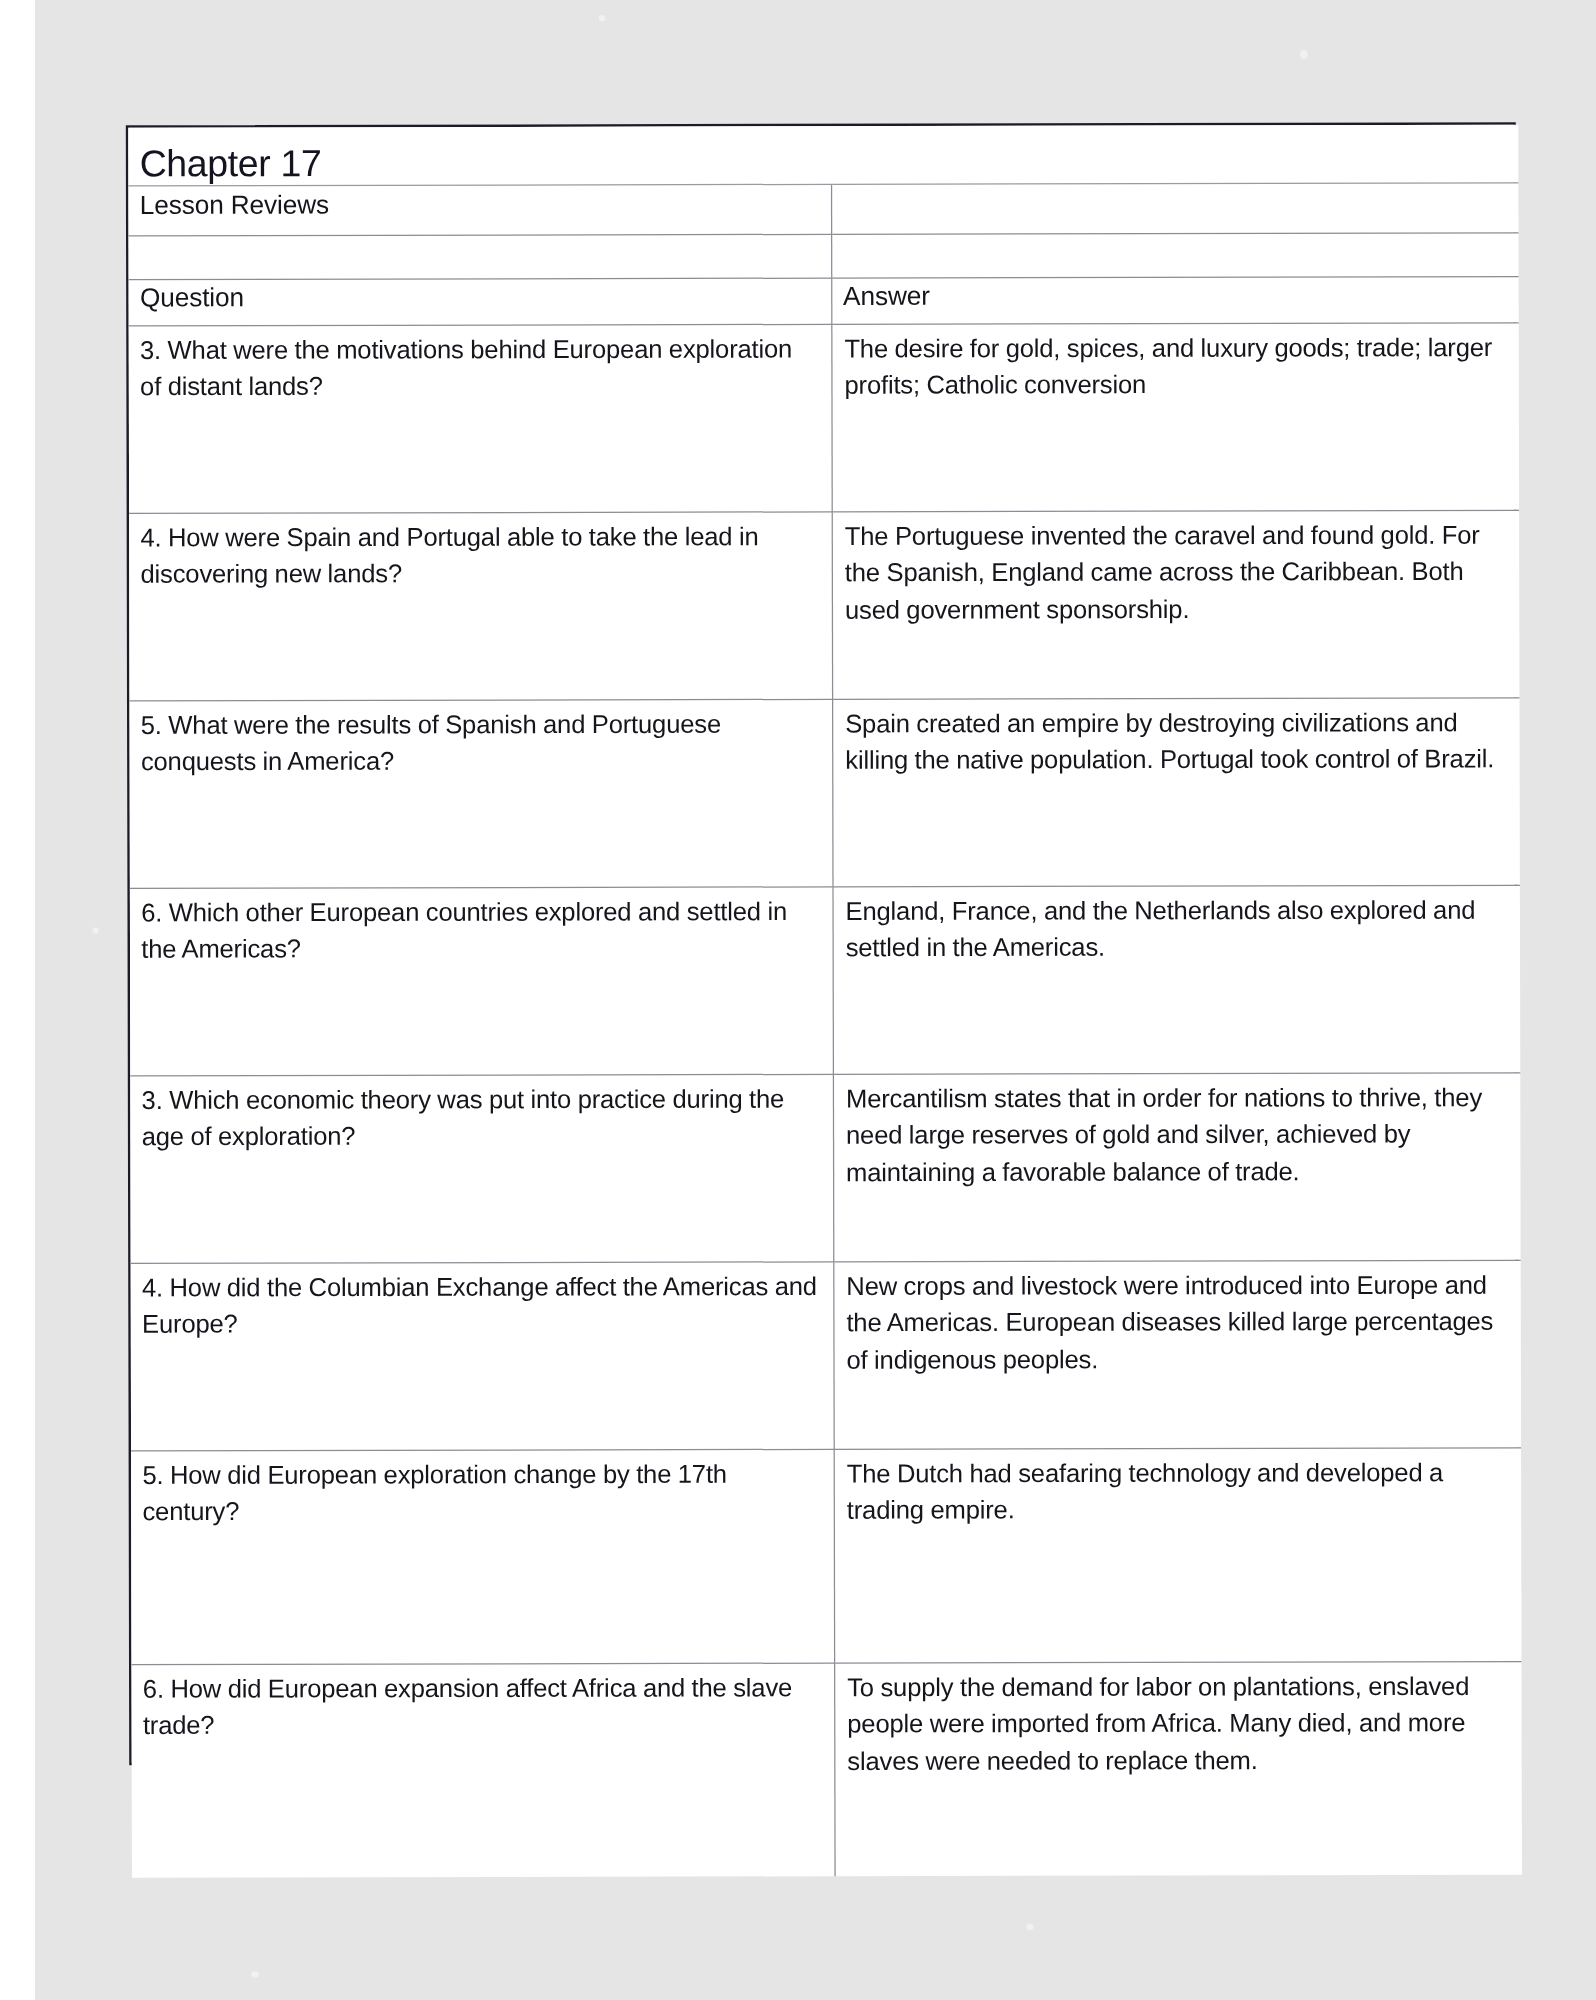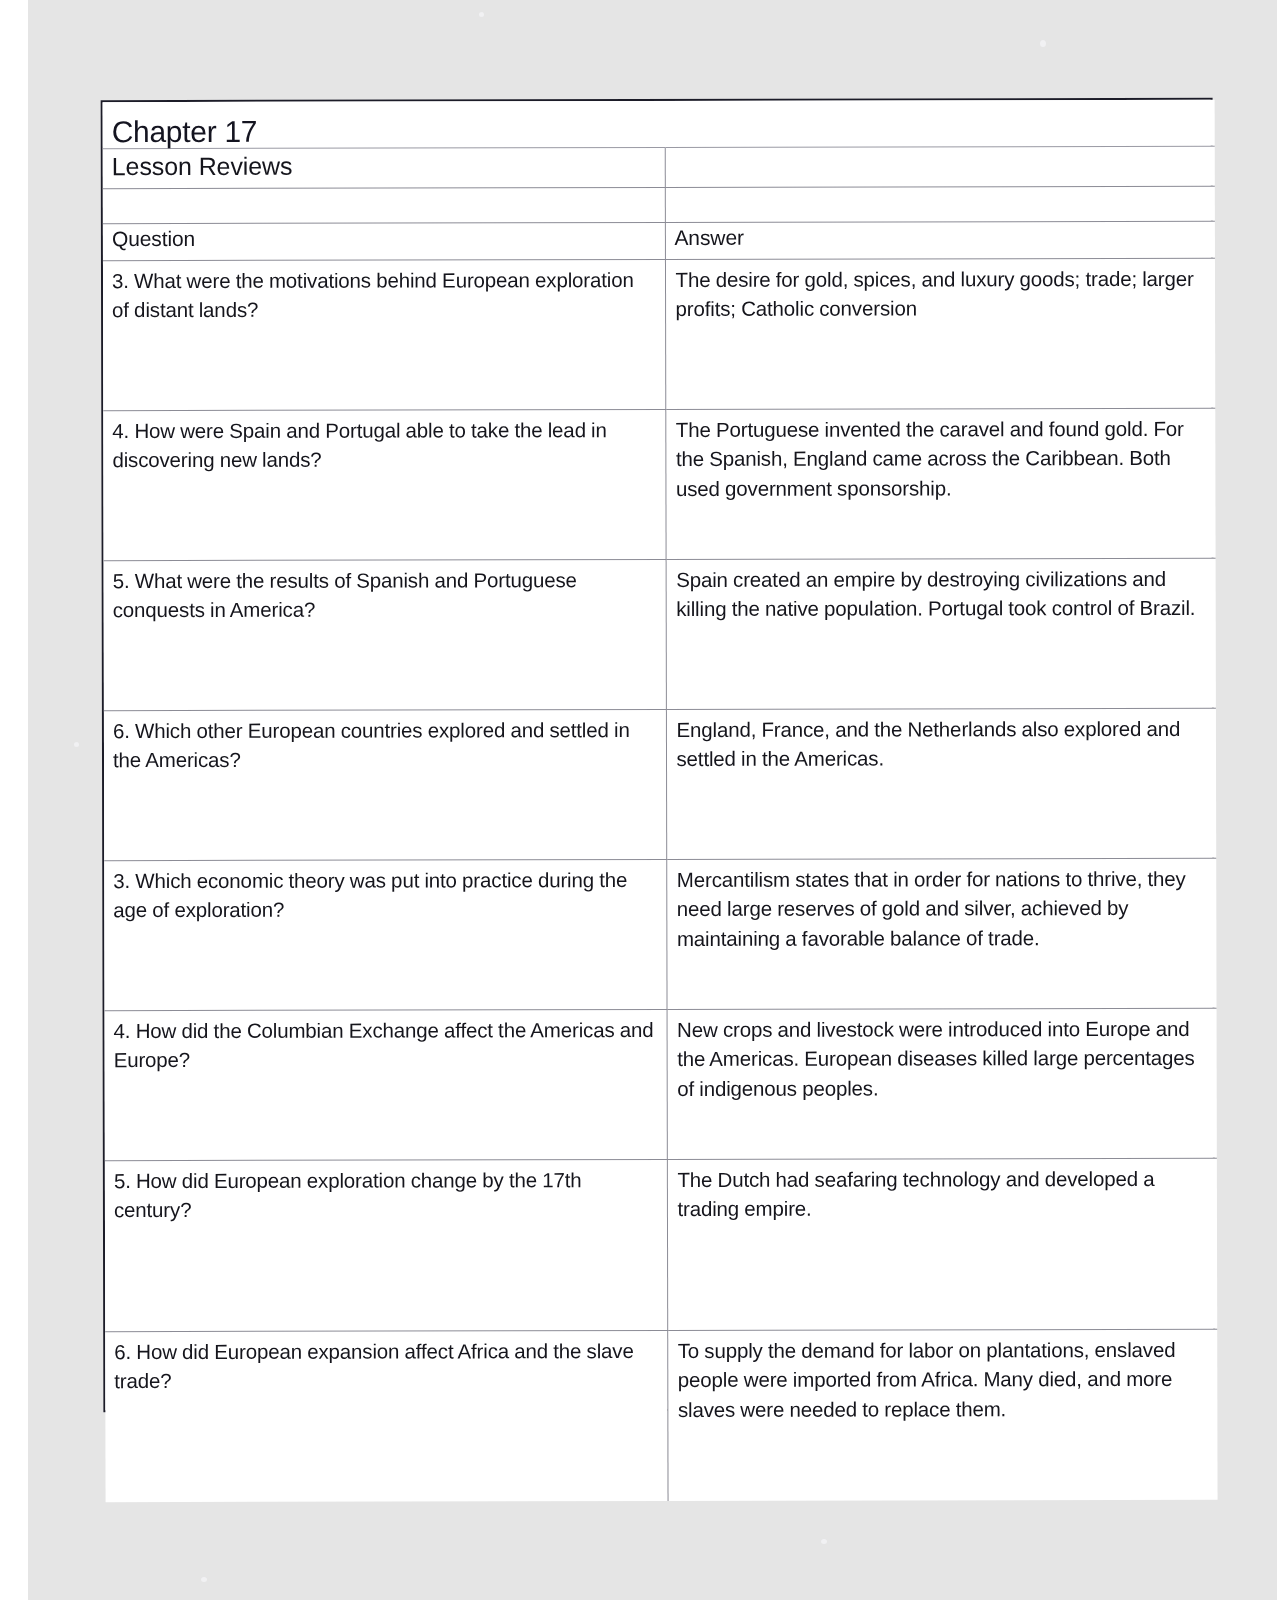--- a/index.html
+++ b/index.html
@@ -83,21 +83,21 @@
   .title-text {
     font-size: 30px;
     line-height: 1.05;
     letter-spacing: -0.3px;
     color: #141420;
     display: block;
   }
 
   tr.row-subtitle td { height: 31px; }
   .subtitle-text {
-    font-size: 25px;
+    font-size: 21px;
     line-height: 1.1;
     display: block;
     letter-spacing: -0.1px;
   }
 
   tr.row-spacer td { height: 26px; }
 
   tr.row-colheads td { height: 28px; }
   .colhead-text {
     font-size: 21px;

